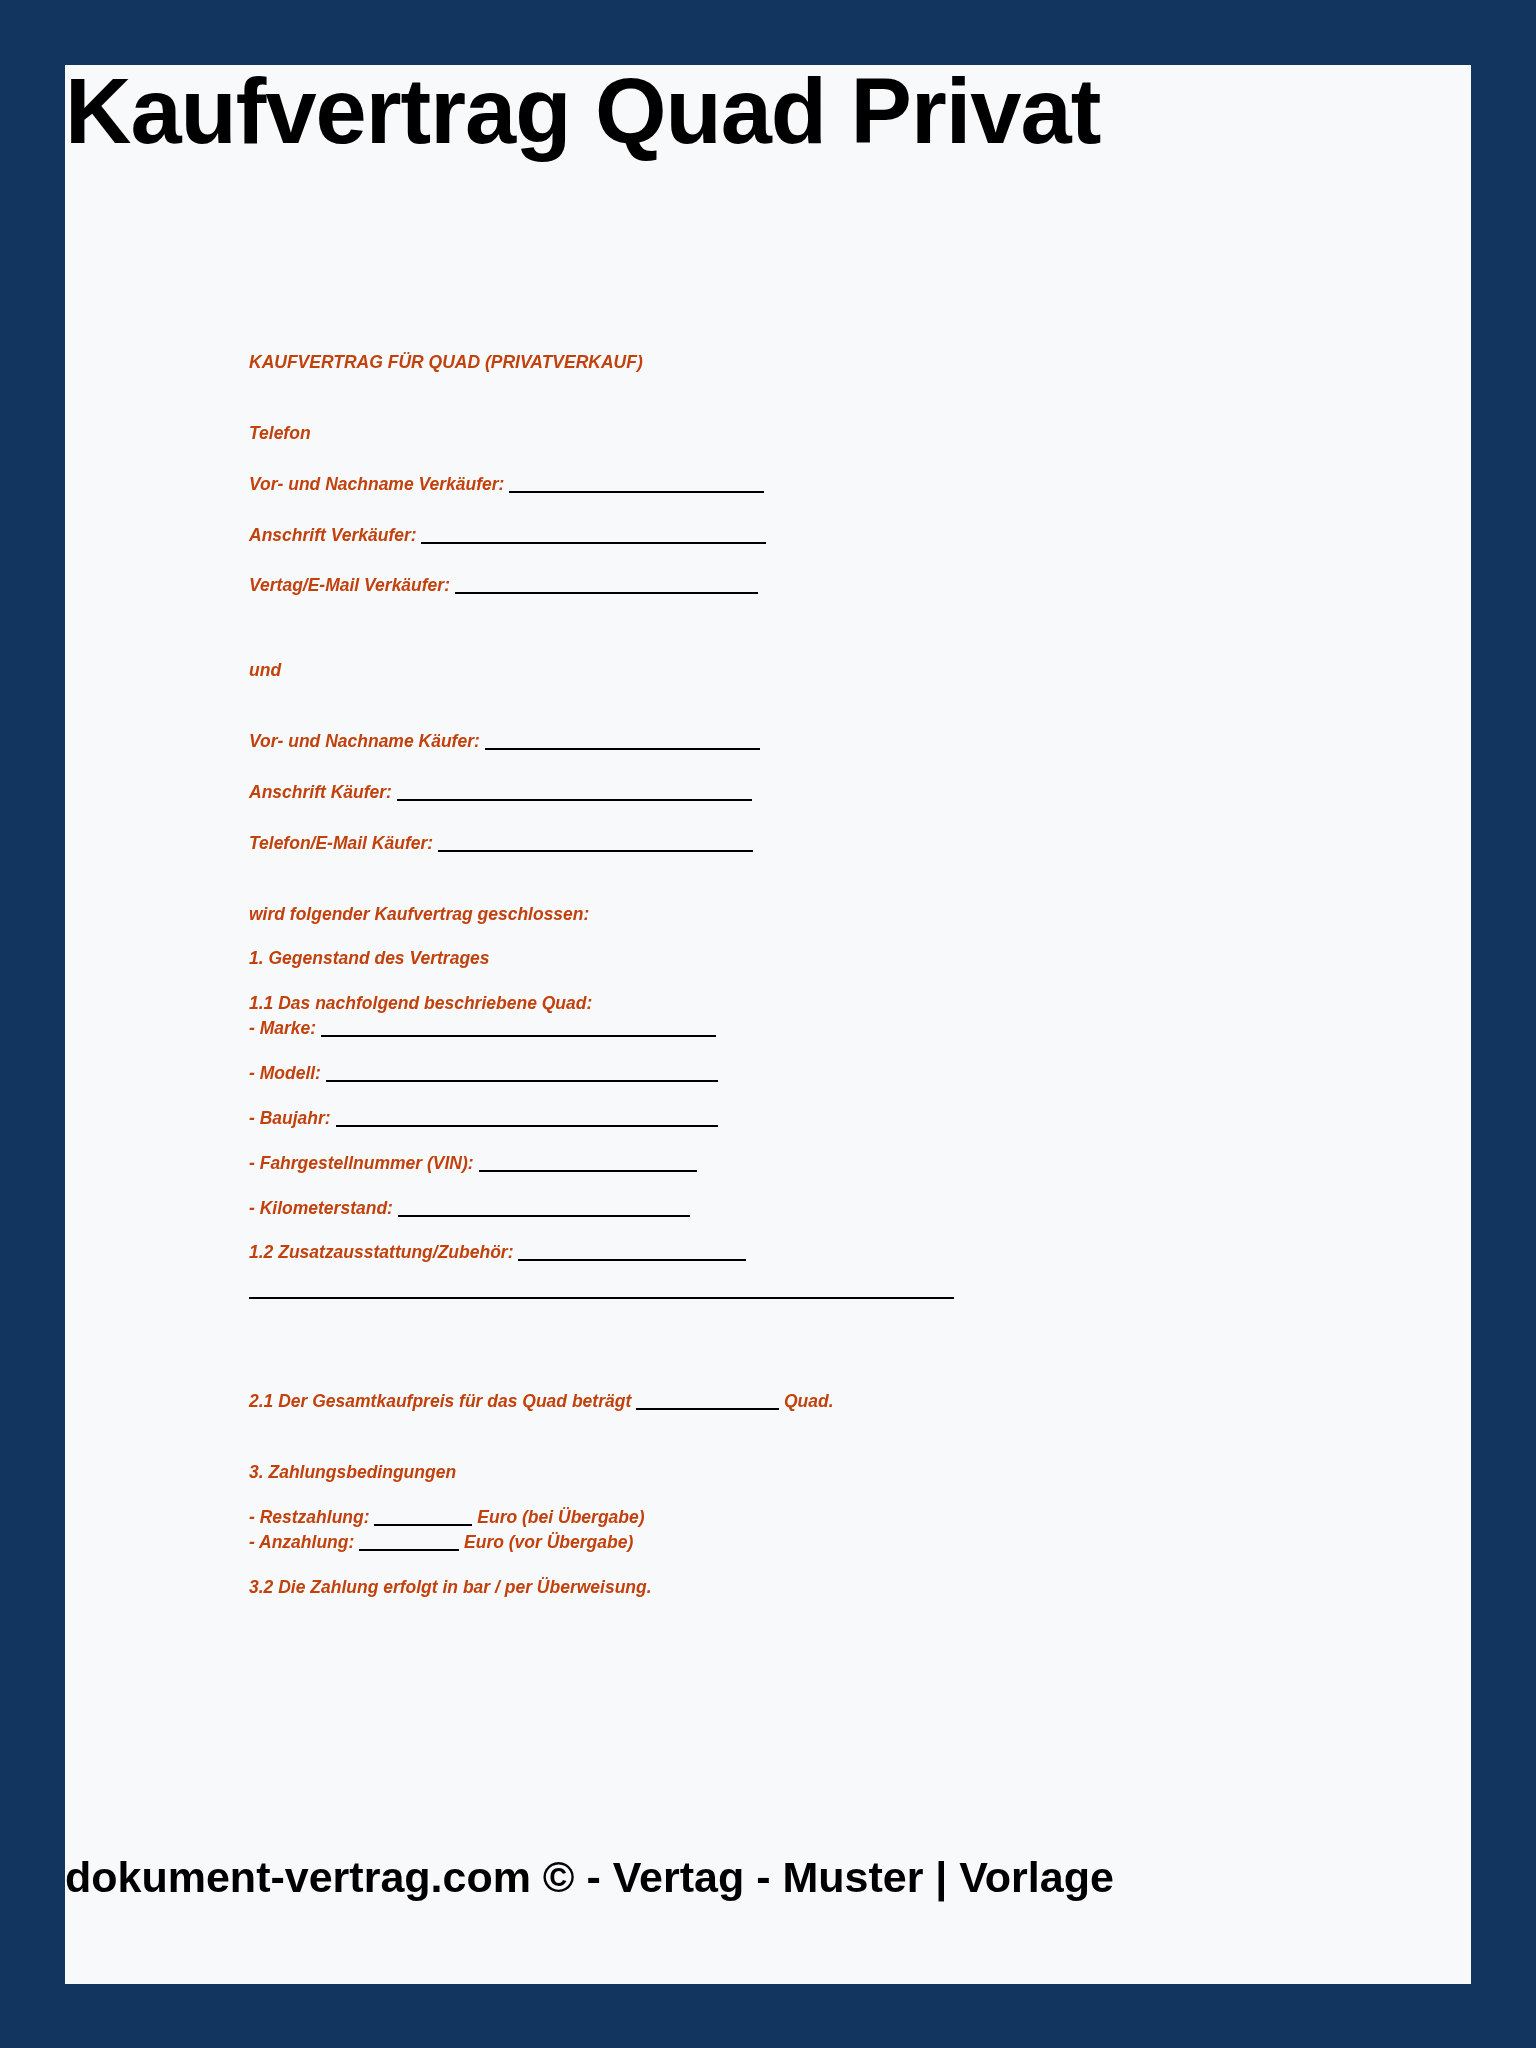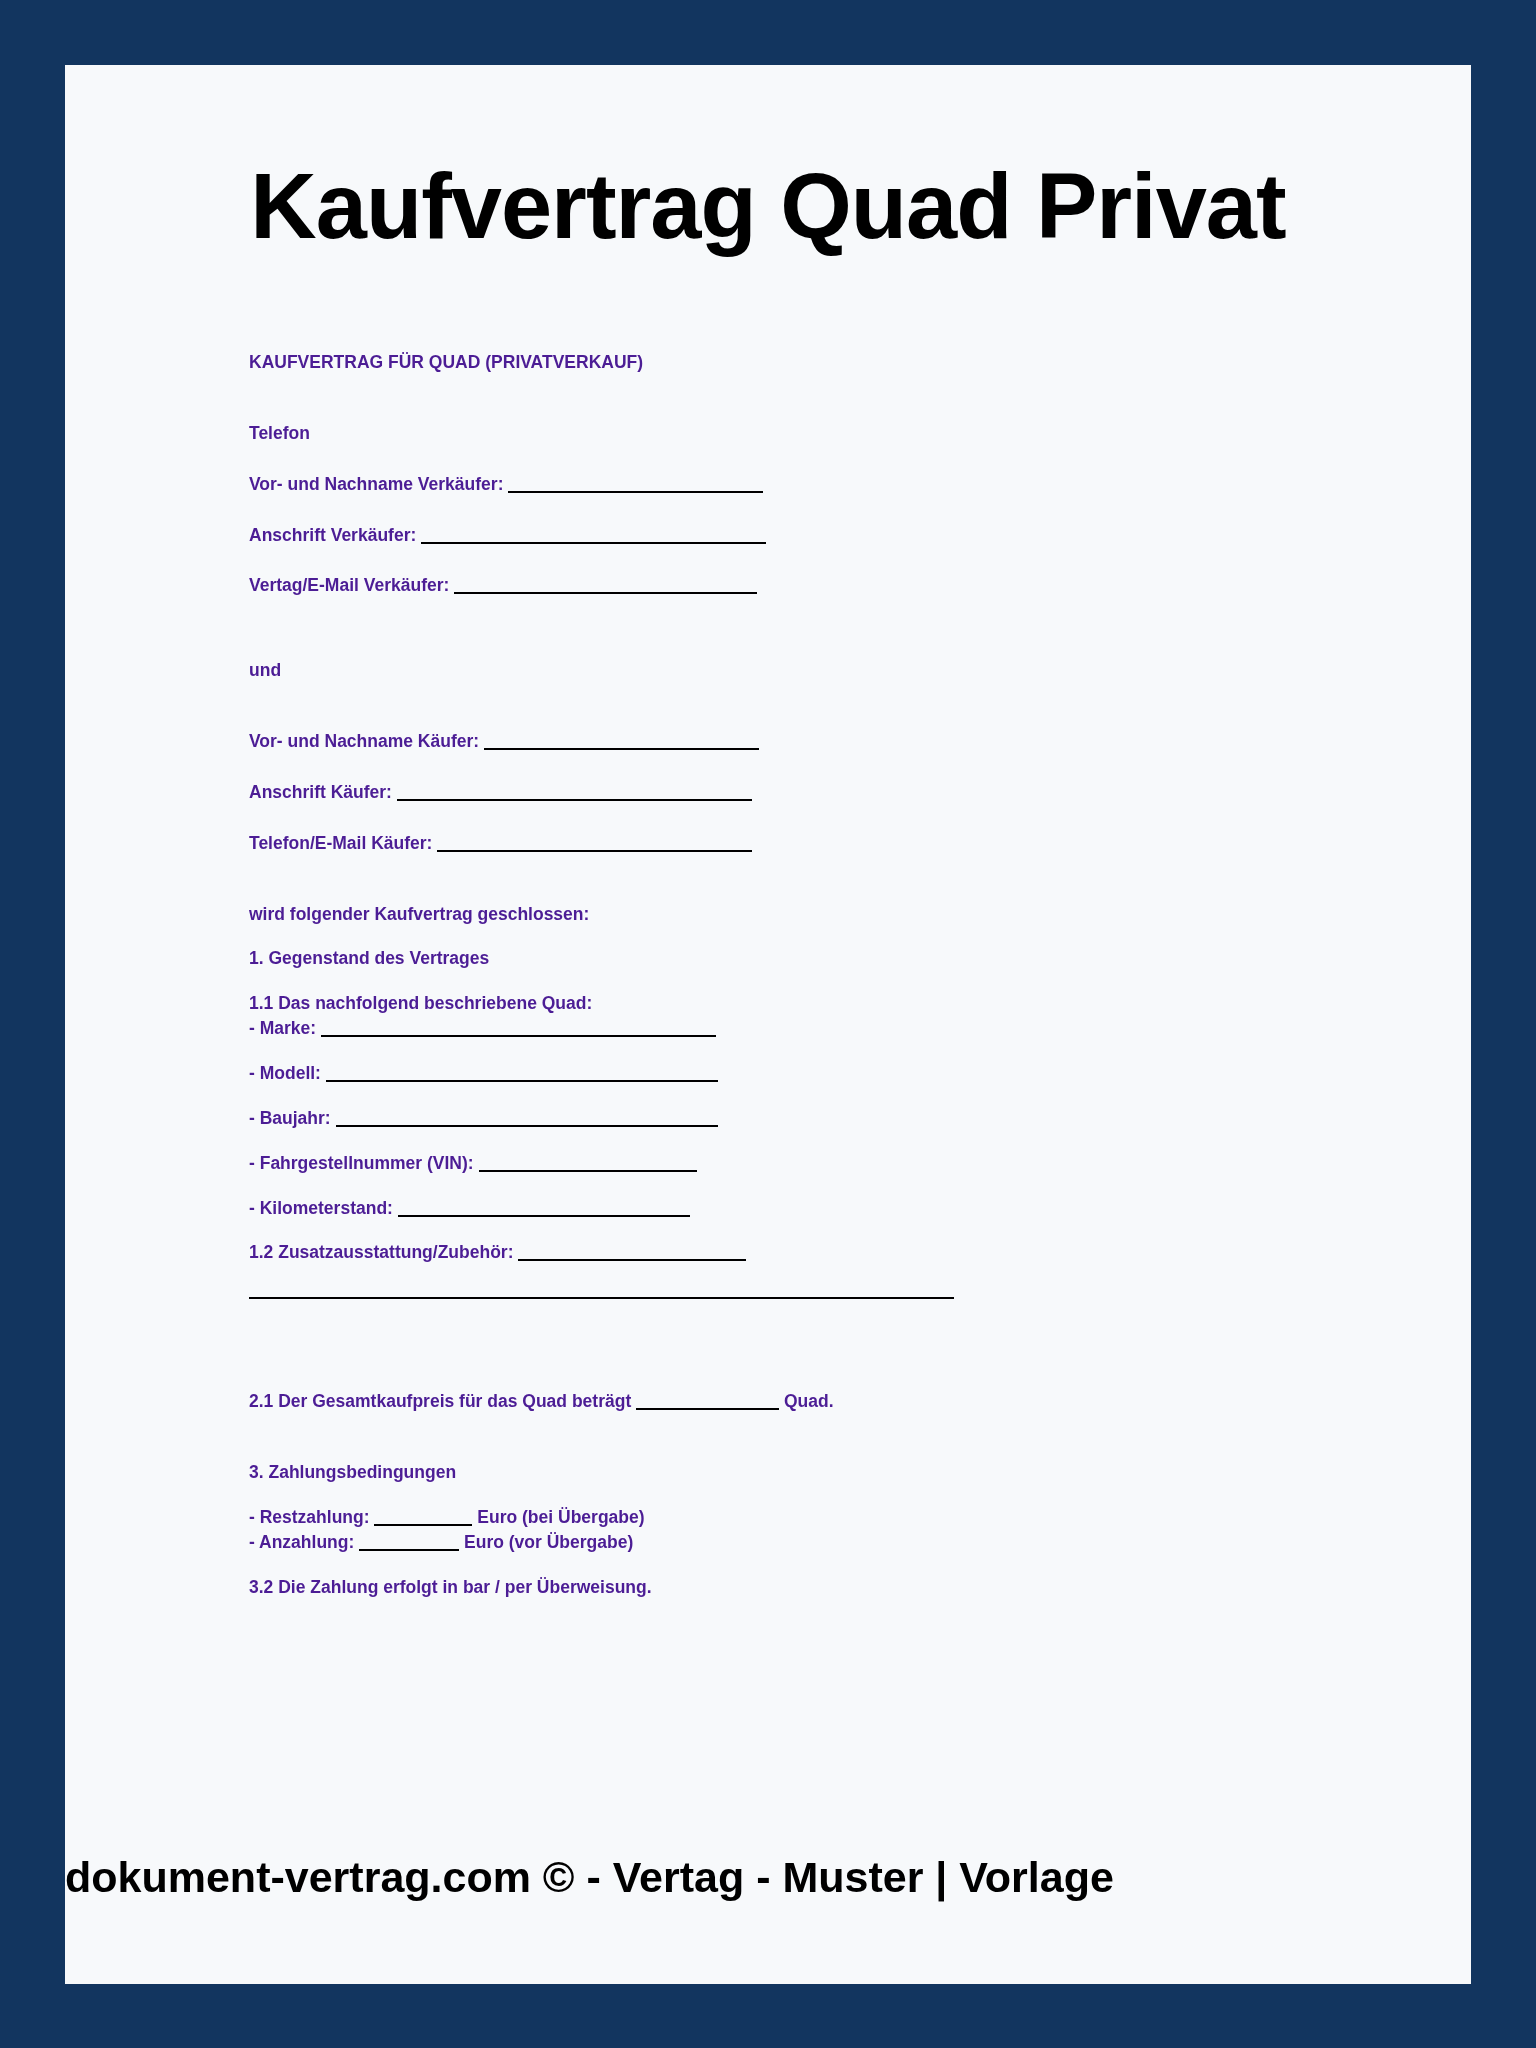--- a/index.html
+++ b/index.html
@@ -29,47 +29,46 @@
     top: 65px;
     width: 1406px;
     height: 1919px;
     background: #f7f9fb;
     box-sizing: border-box;
     overflow: hidden;
   }
 
   
   #doc-title {
-    text-align: center;
     font-size: 92px;
     font-weight: 700;
     color: #000000;
     letter-spacing: -1px;
     line-height: 1;
     margin: 0;
-    padding-top: 95px;
     font-family: "Liberation Sans", sans-serif;
   }
 
   
   #body-area {
     position: absolute;
     left: 184px;
     top: 285px;
     width: 1080px;
     color: #000000;
   }
 
   .blk {
     font-size: 17.5px;
     font-weight: 700;
     line-height: 1.42;
-    color: #4c1d95;
+    color: #c2410c;
     font-family: "Liberation Sans", sans-serif;
     white-space: pre-wrap;
+    font-style: italic;
   }
   .sp-26 { height: 26px; }
   .sp-20 { height: 20px; }
   .sp-46 { height: 46px; }
   .sp-60 { height: 60px; }
   .sp-70 { height: 70px; }
 
   .rule-line {
     display: inline-block;
     border-bottom: 2px solid #000;

